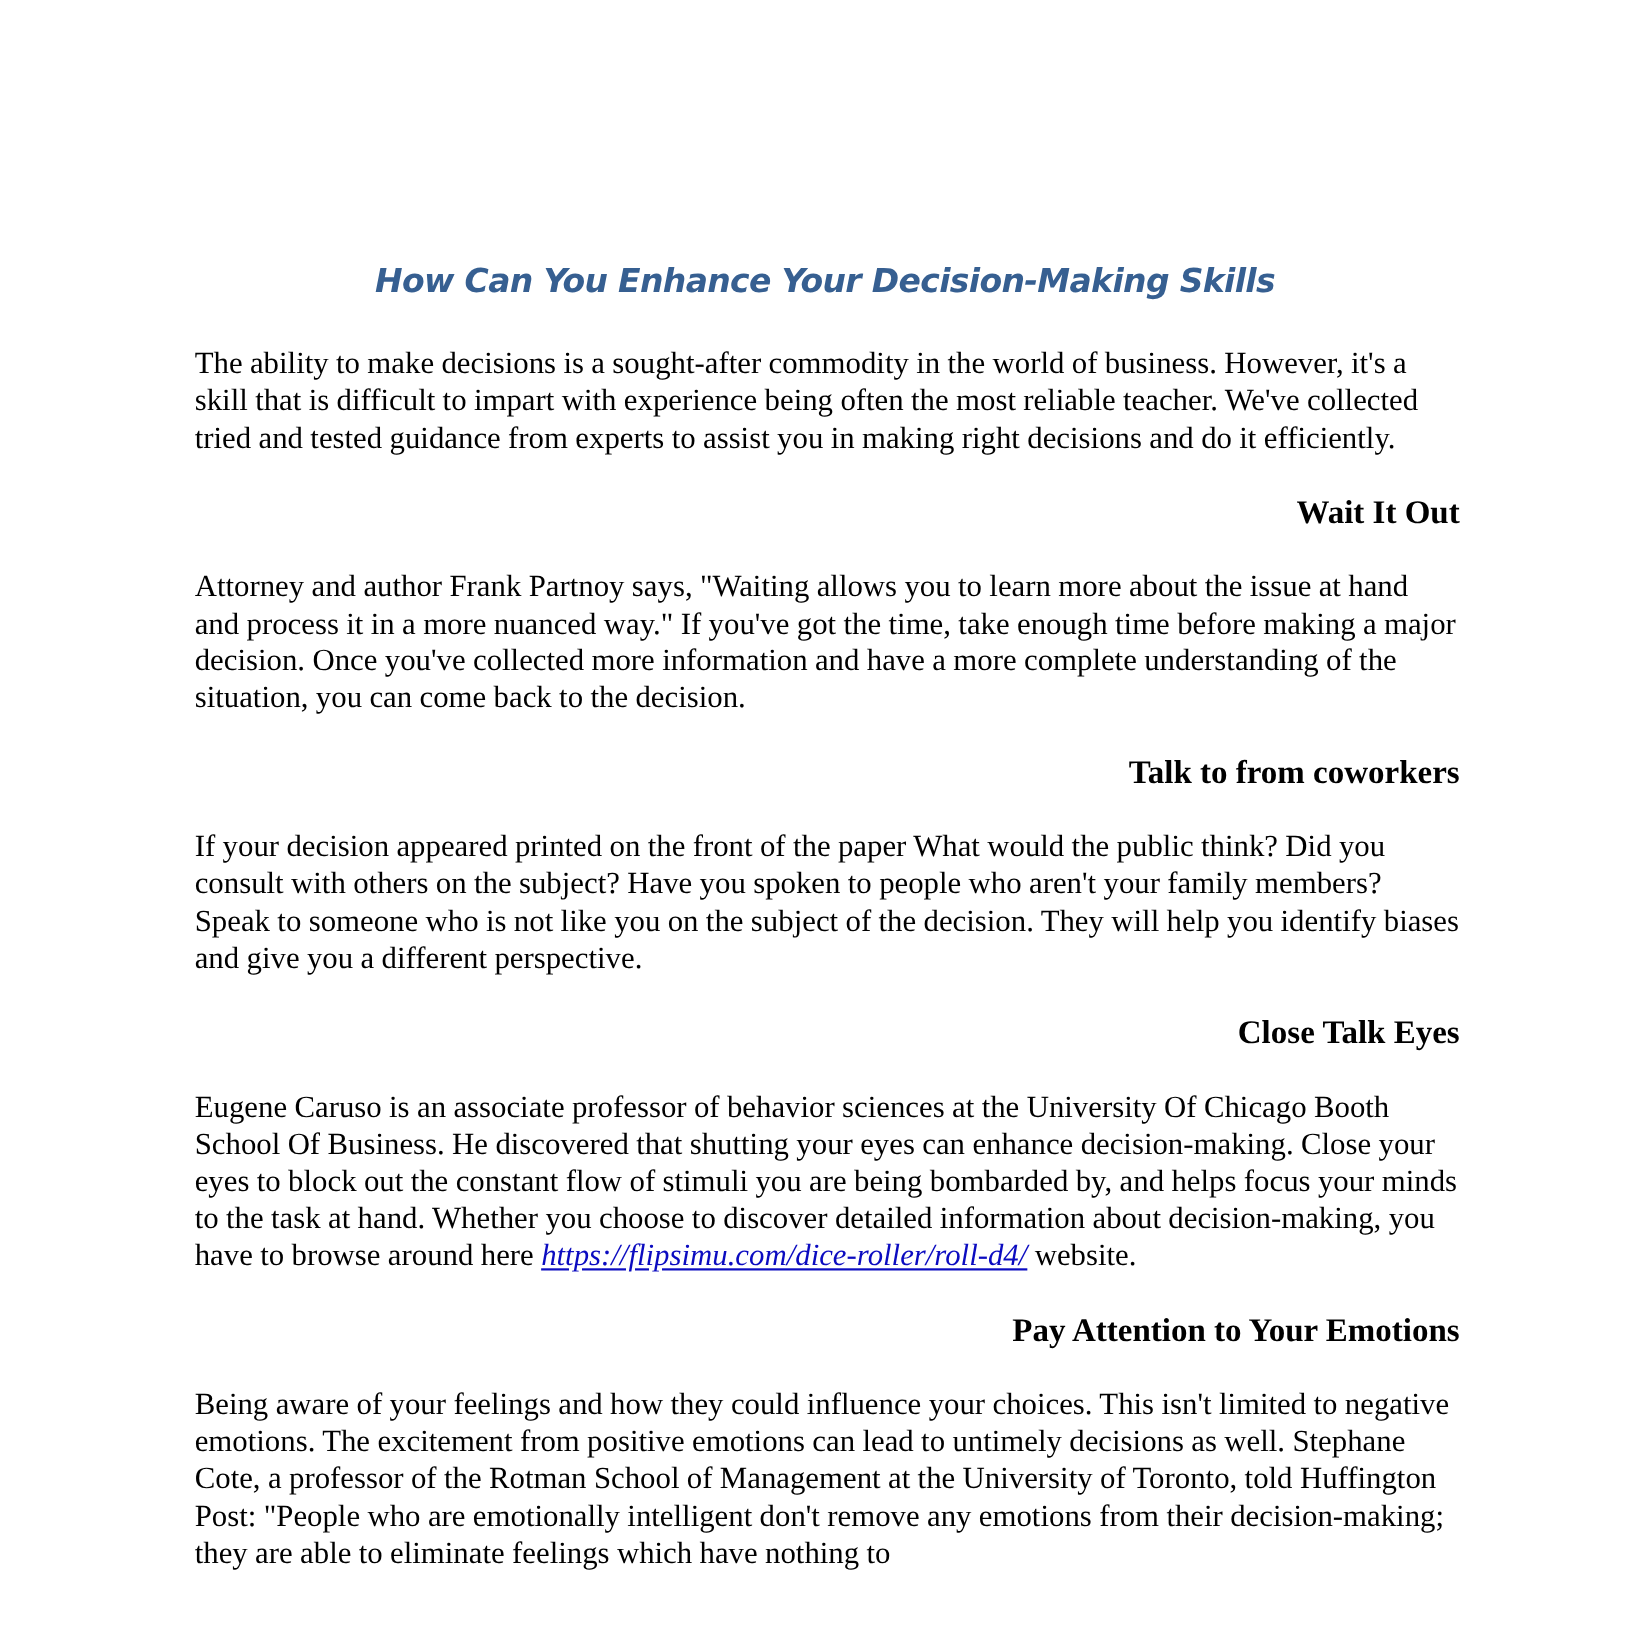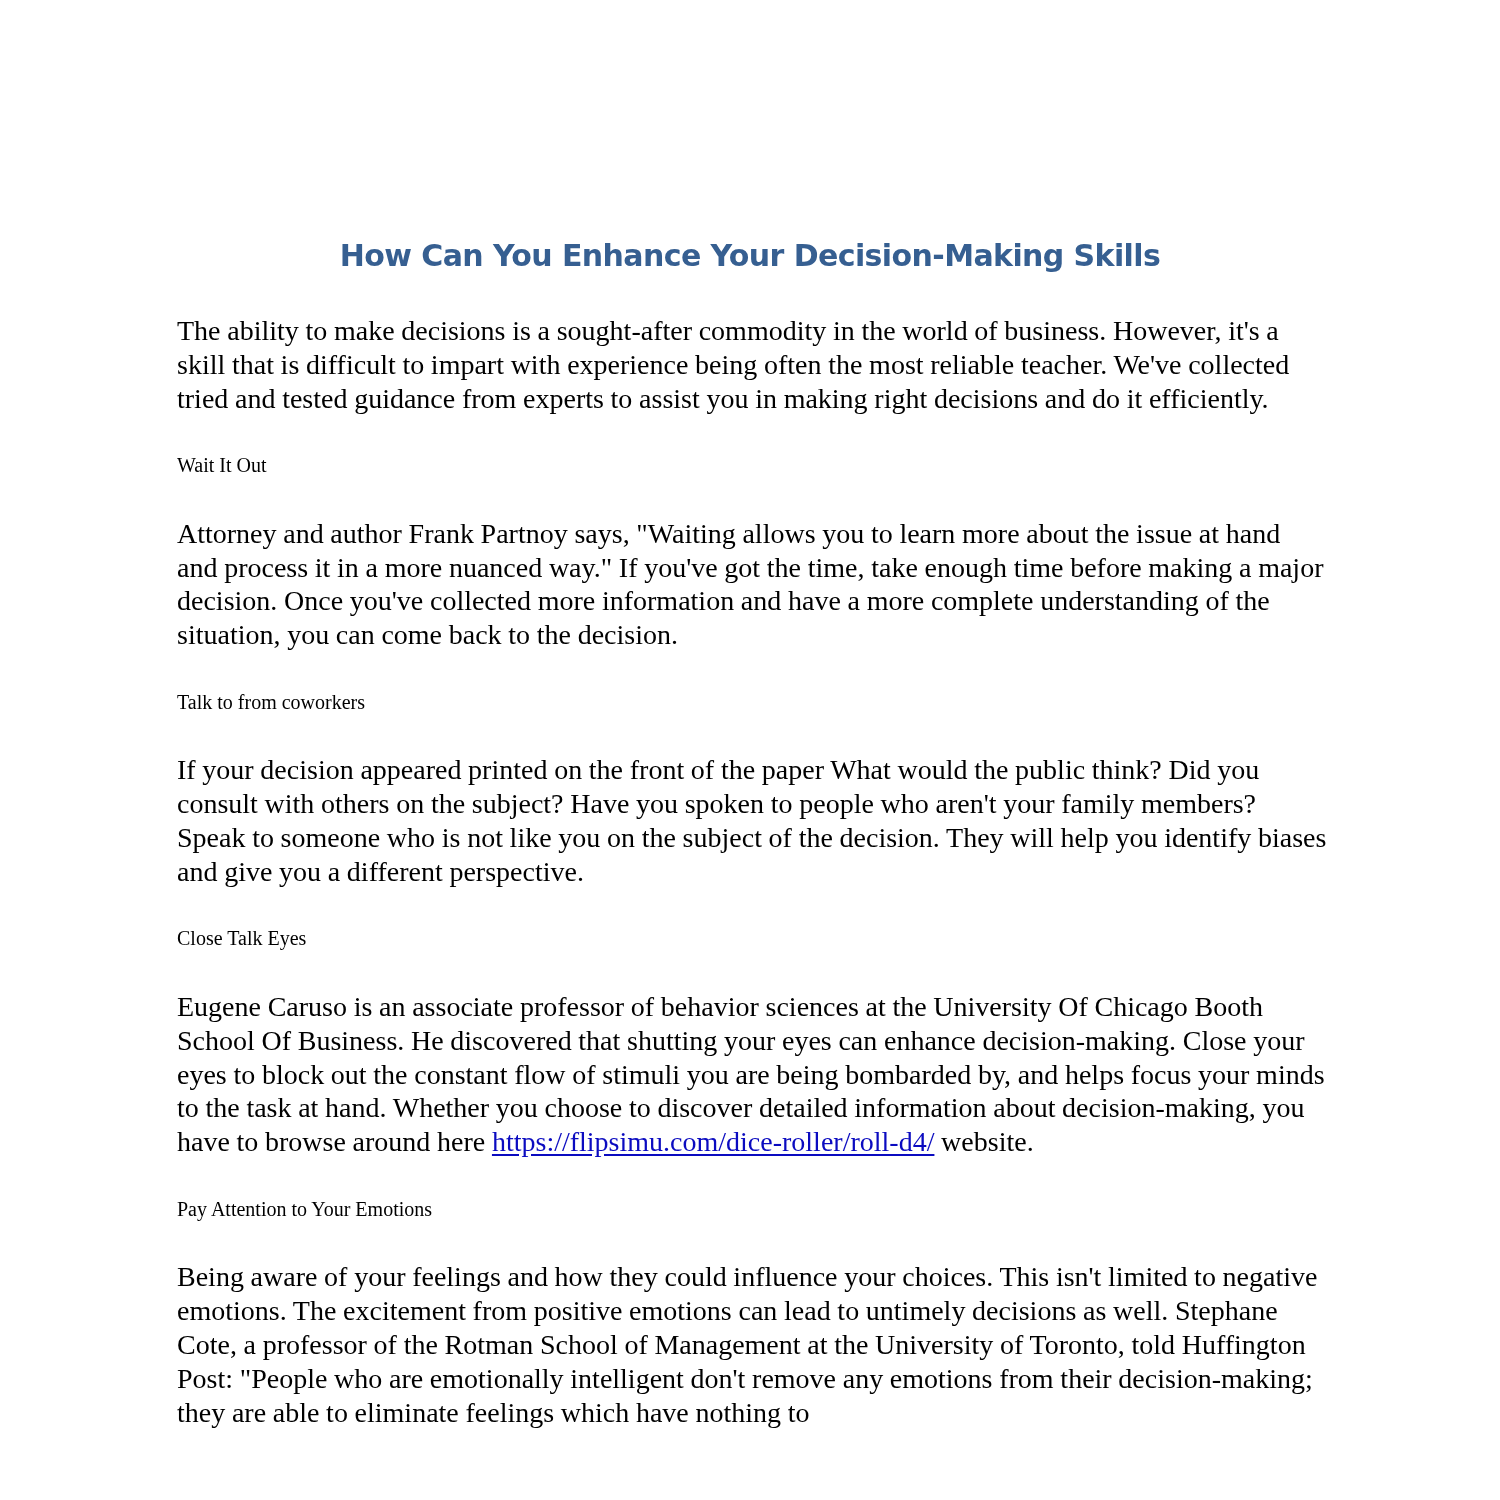--- a/index.html
+++ b/index.html
@@ -27,44 +27,47 @@
       left: -177px;
       width: 1500px;
       text-align: center;
       font-family: "DejaVu Sans", "Liberation Sans", sans-serif;
       font-weight: bold;
       font-size: 30px;
       letter-spacing: -0.6px;
       color: #365f91;
       margin: 0;
       line-height: 44px;
+      font-style: italic;
     }
     .content {
       position: absolute;
       top: 314px;
       left: 0;
       width: 1150px;
     }
     .para {
       font-size: 28px;
       line-height: 33.8px;
       margin: 0 0 33.8px 0;
       word-spacing: -0.3px;
     }
     .section-heading {
-      font-size: 20px;
-      font-weight: normal;
+      font-size: 30px;
+      font-weight: bold;
       line-height: 33.8px;
       margin: 0 0 33.8px 0;
+      text-align: right;
     }
     .link {
       color: #0b0bc0;
       text-decoration: underline;
       text-underline-offset: 3px;
       cursor: pointer;
+      font-style: italic;
     }
   </style>
 </head>
 <body>
 
 <div class="page">
   <h1 class="doc-title">How Can You Enhance Your Decision-Making Skills</h1>
 
   <div class="content">
     <p class="para">The ability to make decisions is a sought-after commodity in the world of business. However, it's a skill that is difficult to impart with experience being often the most reliable teacher. We've collected tried and tested guidance from experts to assist you in making right decisions and do it efficiently.</p>

